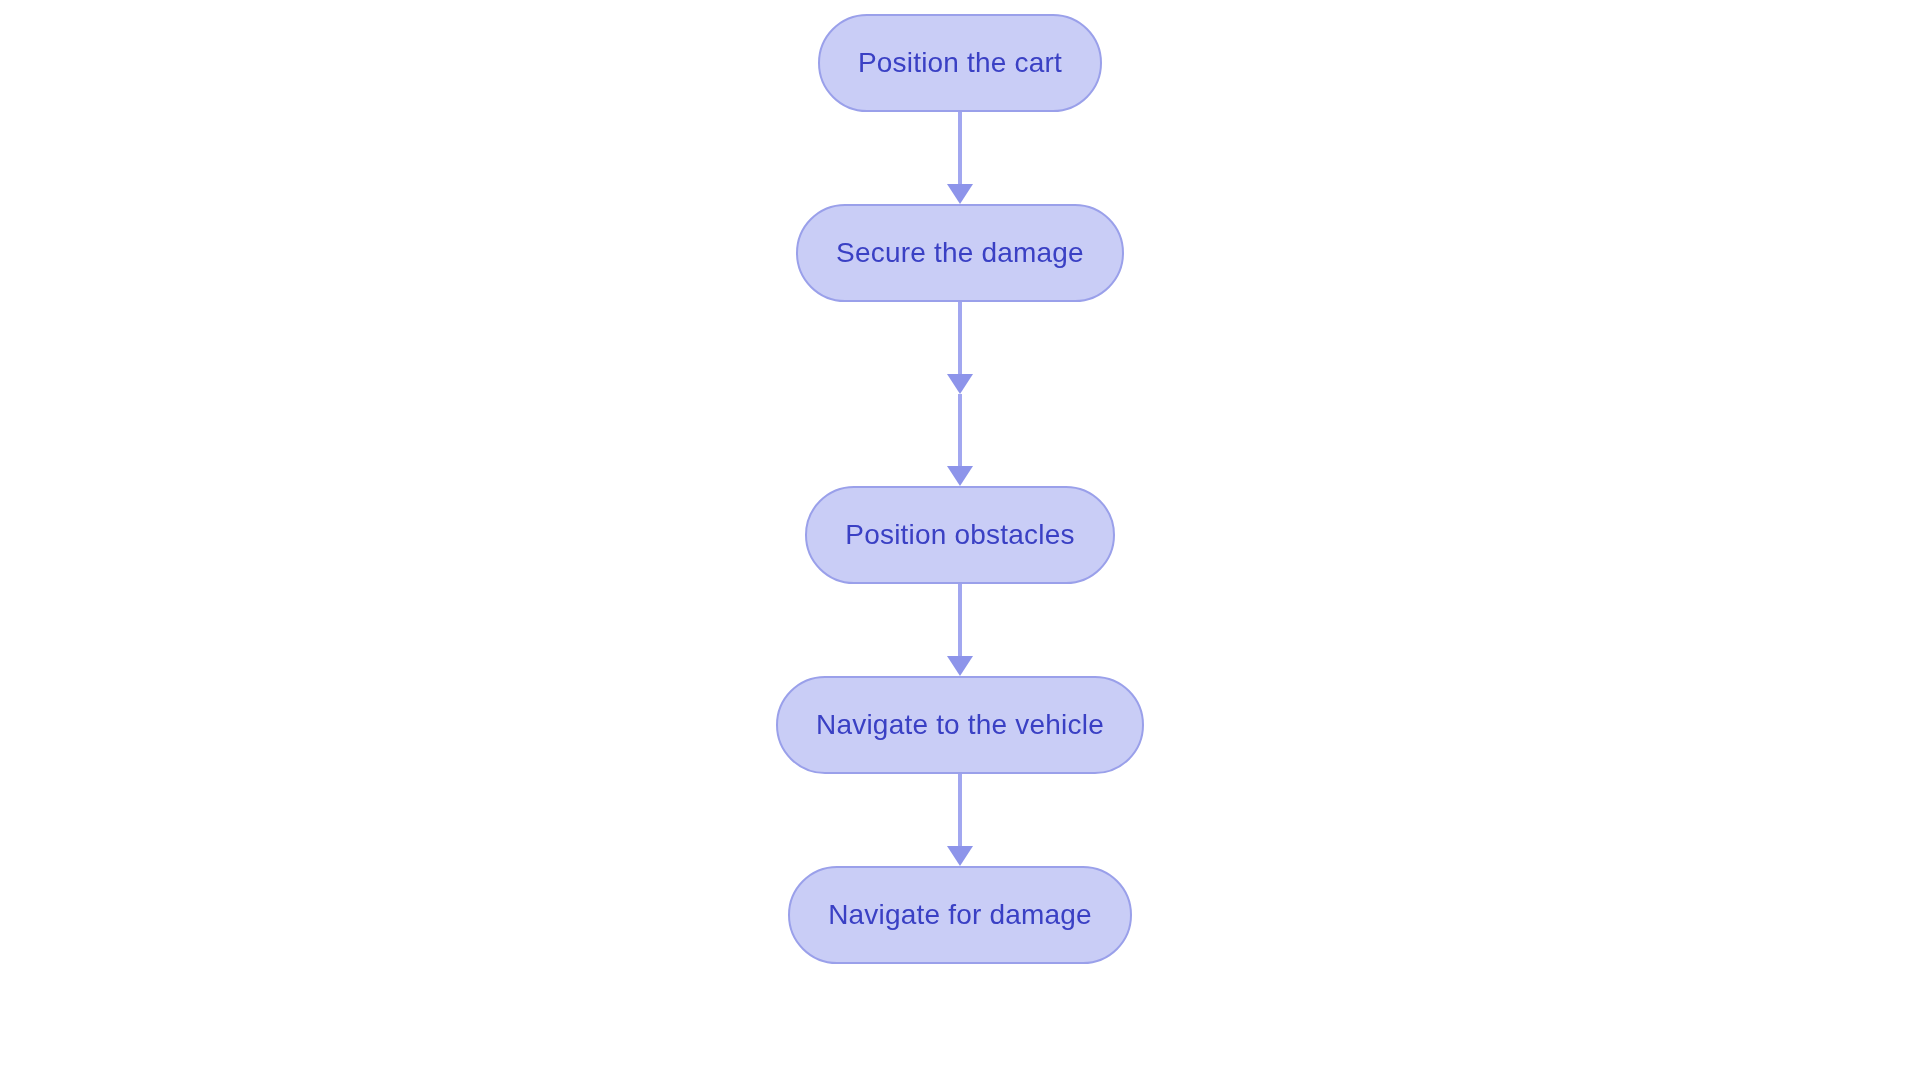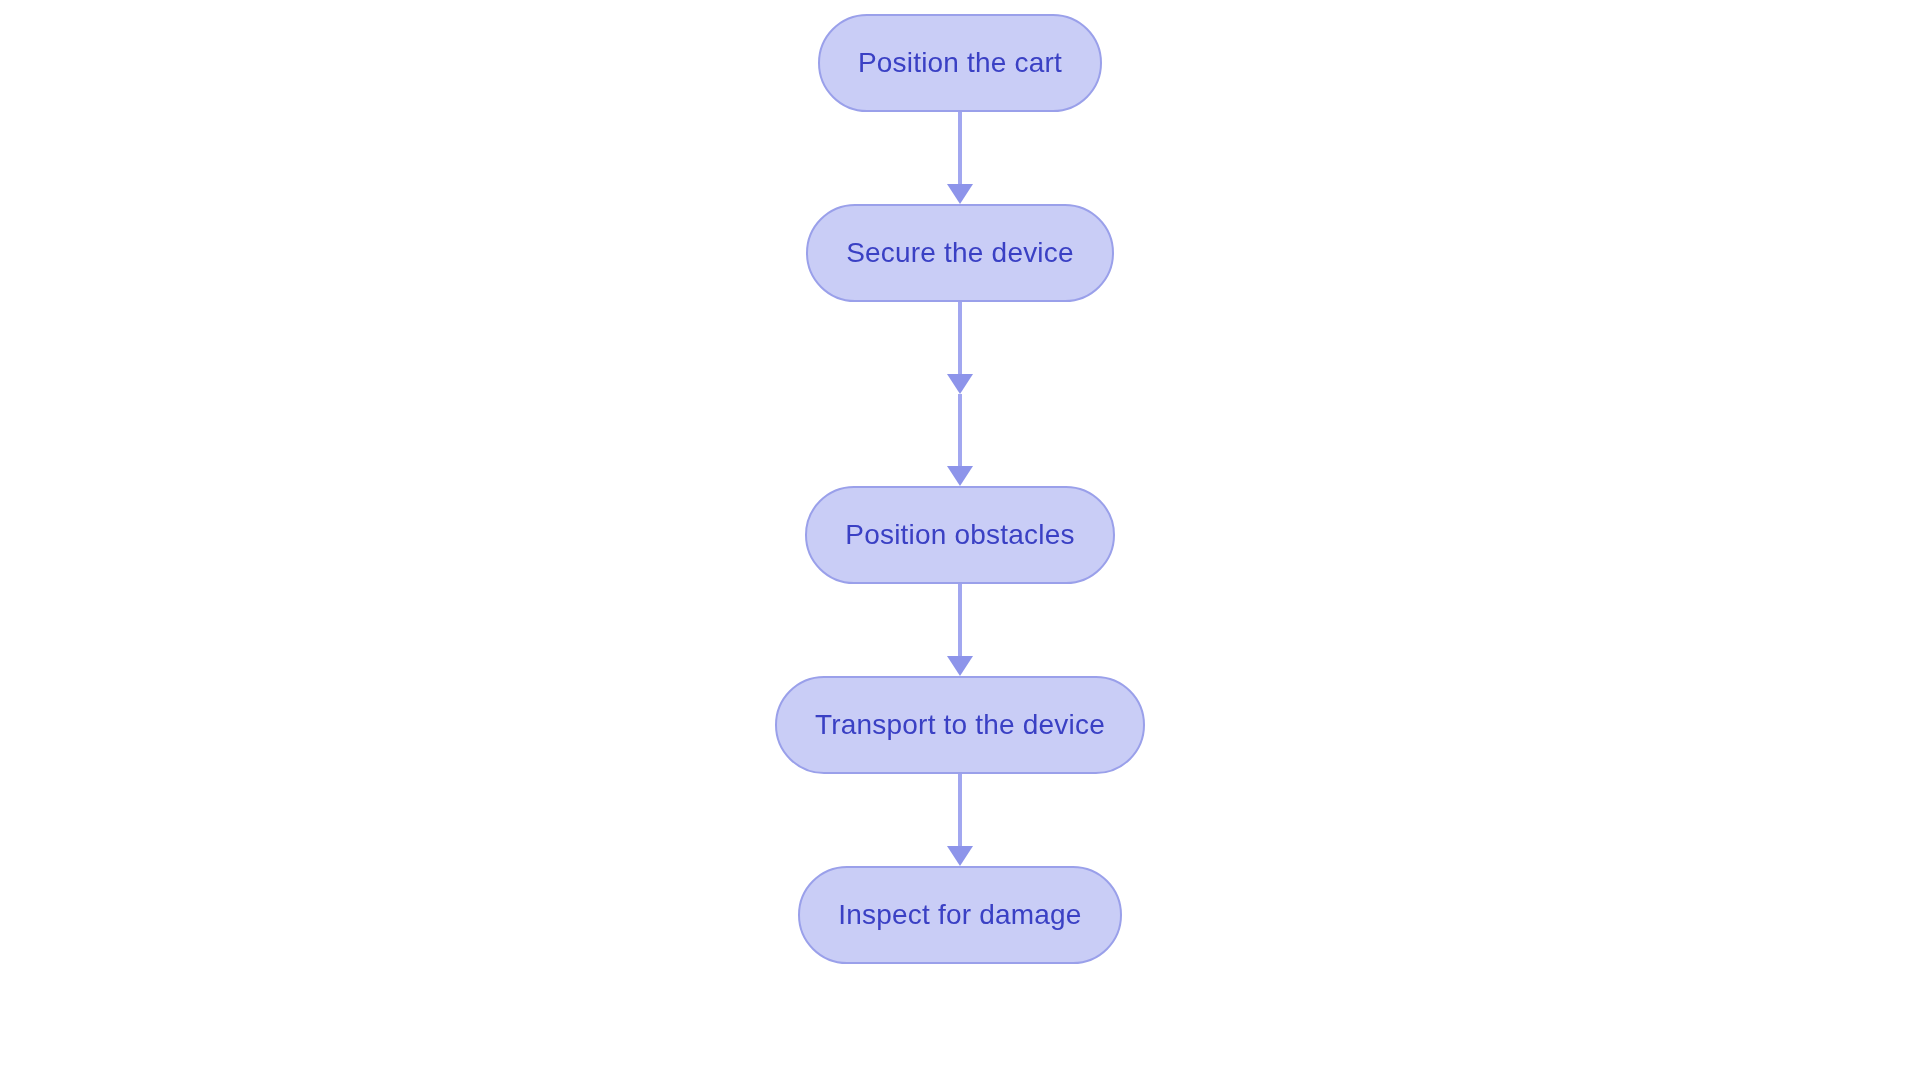--- a/index.html
+++ b/index.html
@@ -73,21 +73,21 @@
   <div class="node">
     <span class="node-label">Position the cart</span>
   </div>
 
   <div class="connector">
     <div class="line"></div>
     <div class="head"></div>
   </div>
 
   <div class="node">
-    <span class="node-label">Secure the device</span>
+    <span class="node-label">Secure the damage</span>
   </div>
 
   <div class="connector">
     <div class="line"></div>
     <div class="head"></div>
   </div>
 
 
   <div class="connector">
     <div class="line"></div>
@@ -97,25 +97,25 @@
   <div class="node">
     <span class="node-label">Position obstacles</span>
   </div>
 
   <div class="connector">
     <div class="line"></div>
     <div class="head"></div>
   </div>
 
   <div class="node">
-    <span class="node-label">Transport to the device</span>
+    <span class="node-label">Navigate to the vehicle</span>
   </div>
 
   <div class="connector">
     <div class="line"></div>
     <div class="head"></div>
   </div>
 
   <div class="node">
-    <span class="node-label">Inspect for damage</span>
+    <span class="node-label">Navigate for damage</span>
   </div>
 
 </div>
 
 </body></html>

